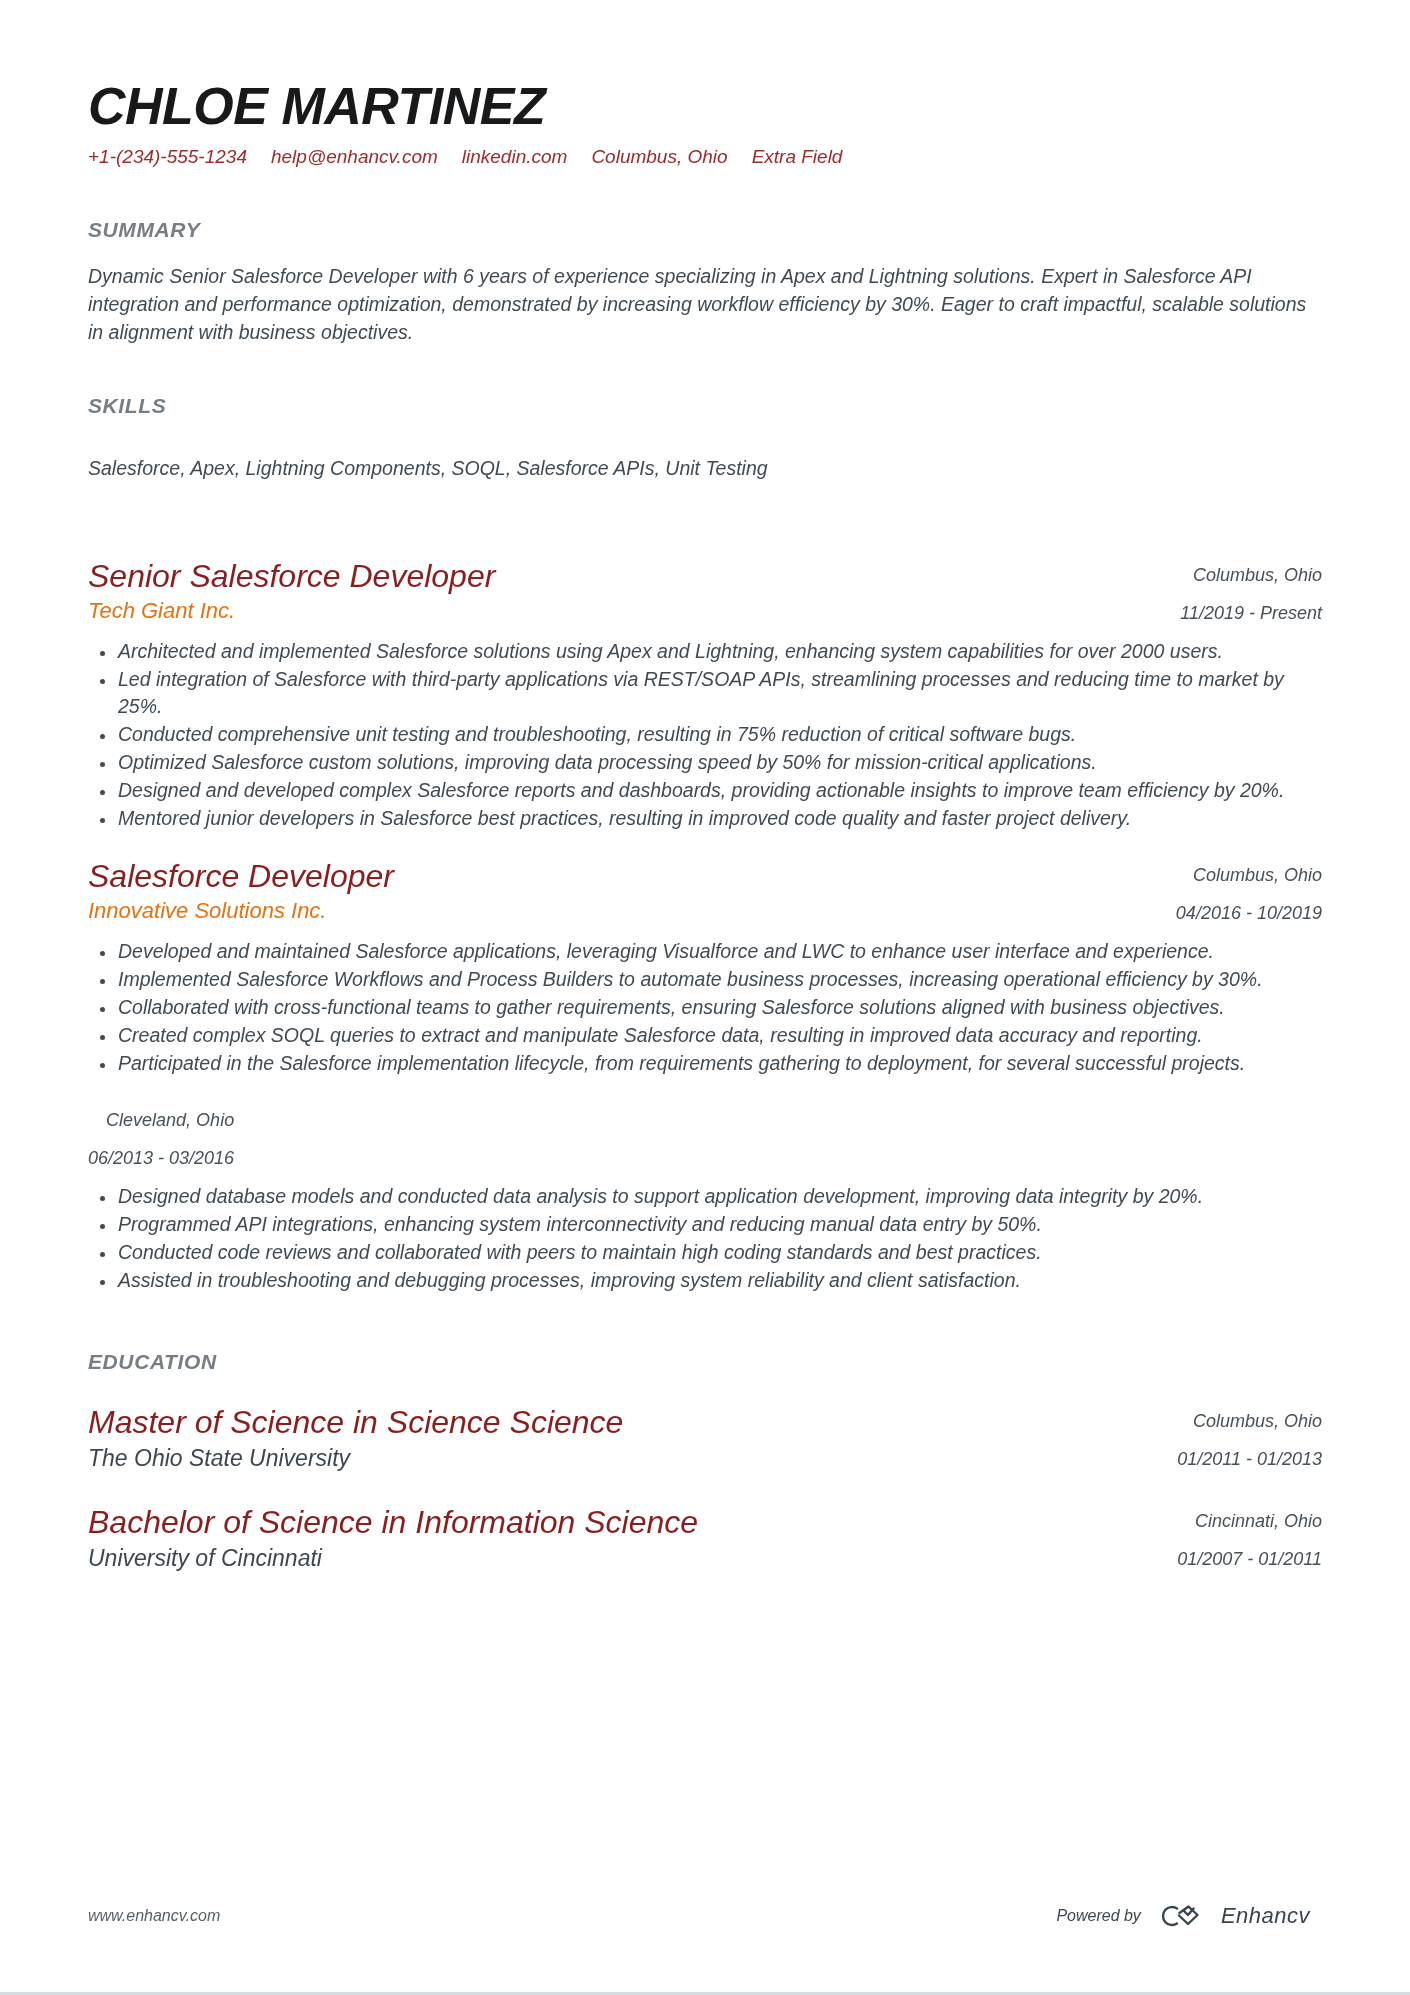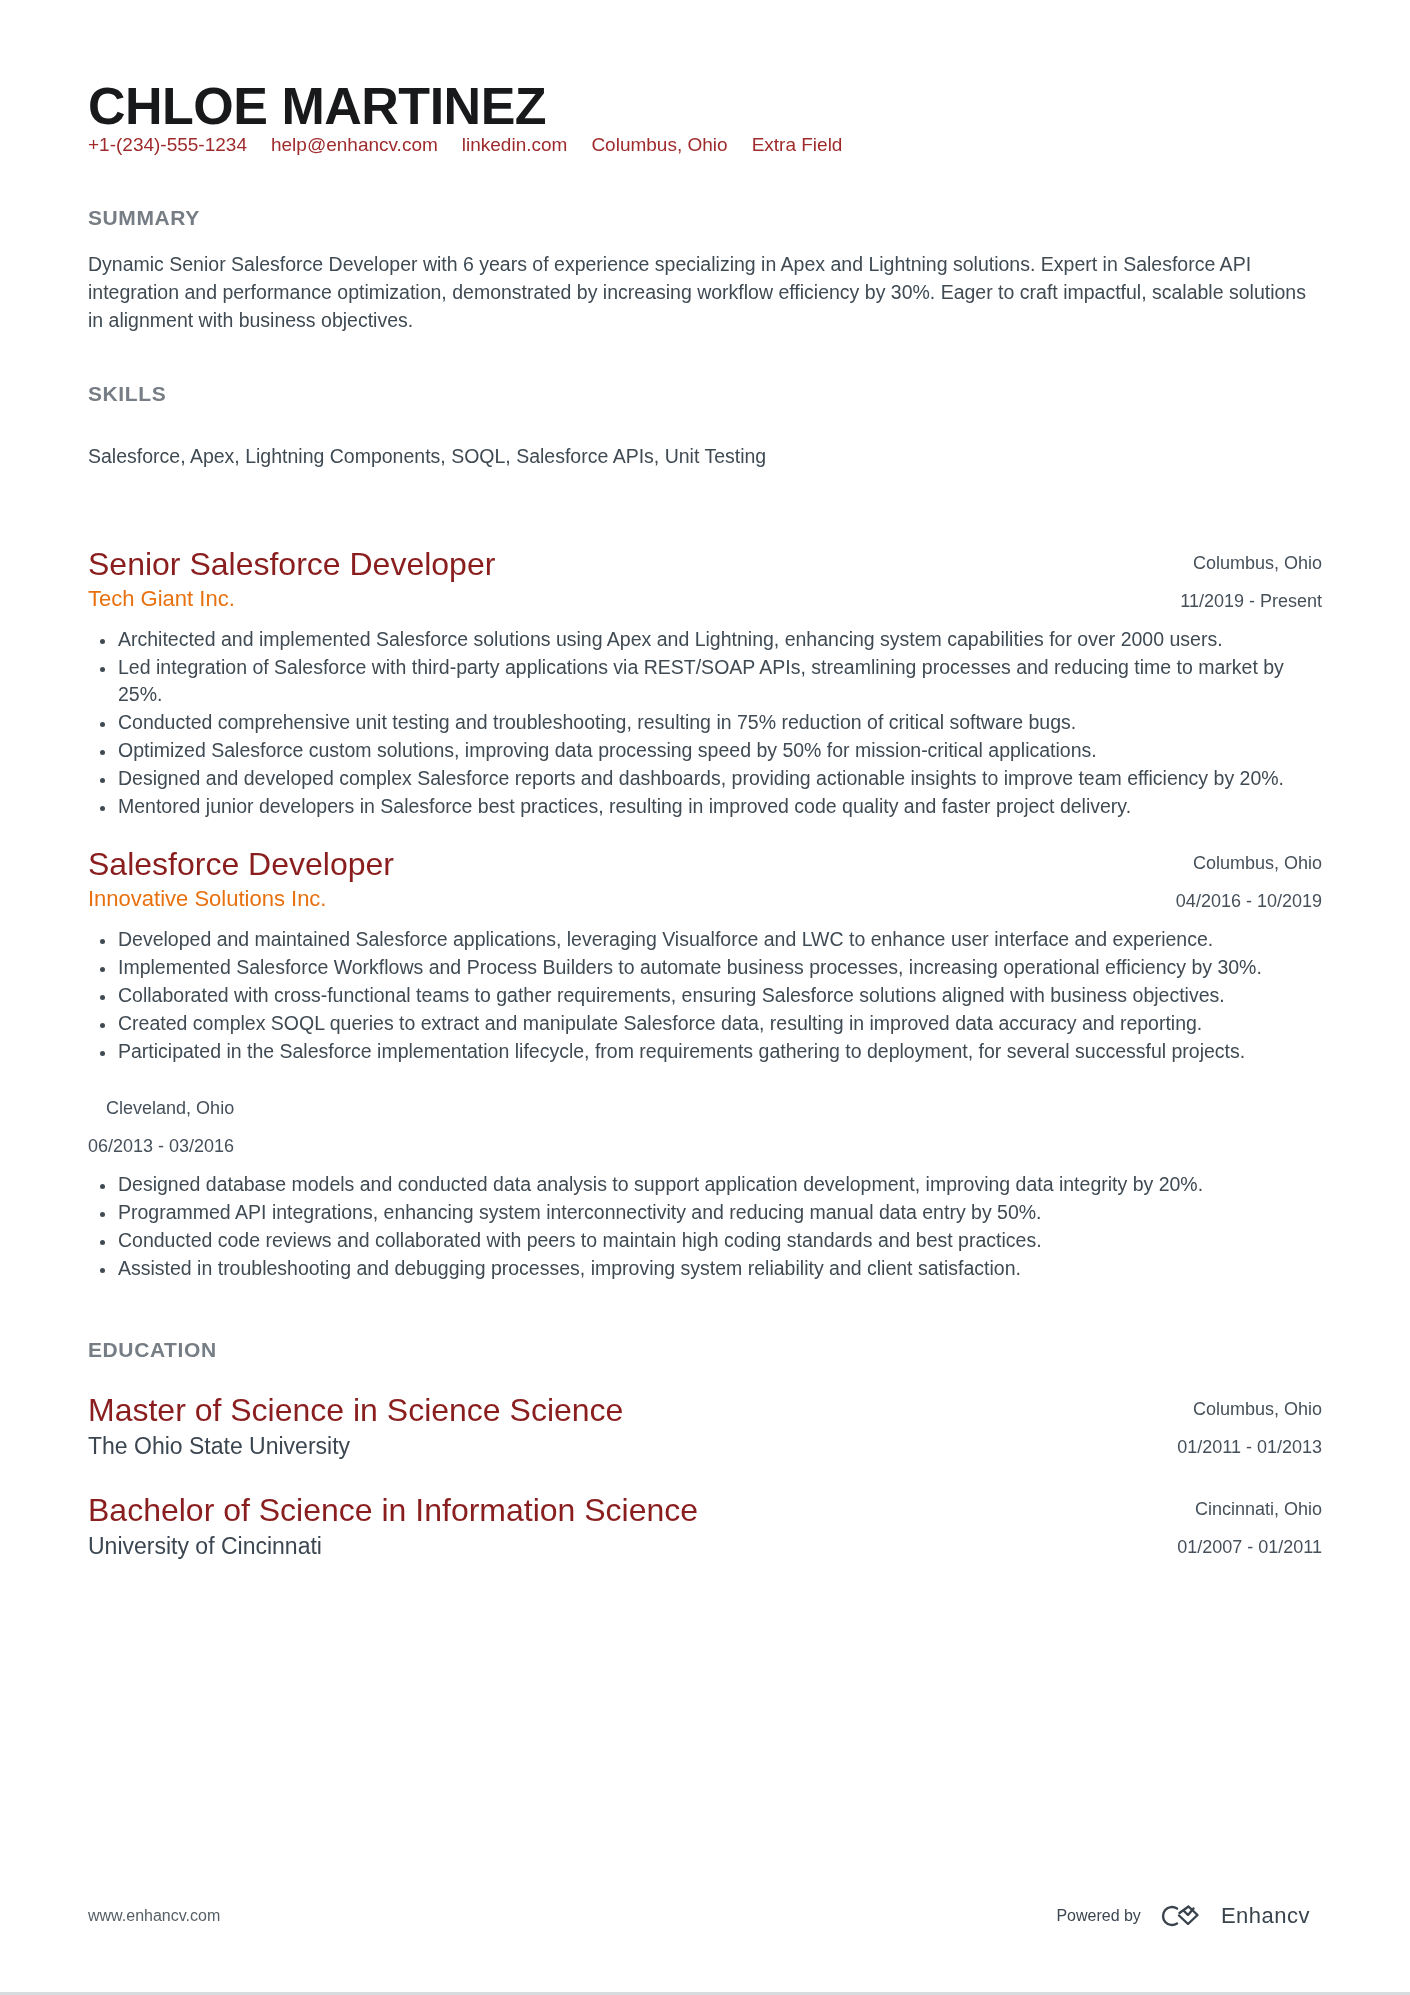--- a/index.html
+++ b/index.html
@@ -5,33 +5,35 @@
   * { margin:0; padding:0; box-sizing:border-box; }
   html,body { background:#ffffff; }
   body { font-family:"Liberation Sans","DejaVu Sans",sans-serif; }
   .page {
     position:relative;
     width:1410px; height:1995px;
     margin:0 auto;
     background:#ffffff;
     border-bottom:3px solid #d9dcde;
     overflow:hidden;
+    font-style:italic;
   }
   .content { padding:78px 88px 0 88px; }
 
   
   .name {
     font-size:52px; font-weight:bold; letter-spacing:-0.5px;
     color:#18191b; line-height:1.08;
   }
   .headline {
     margin-top:8px;
     font-size:28px; color:#4a545e; line-height:1.2;
   }
   .contact-row {
+    margin-top:12px;
     display:flex; flex-wrap:wrap; column-gap:24px; row-gap:4px;
     font-size:19px; color:#9e2a2b;
   }
   .contact-row a { color:#9e2a2b; text-decoration:none; cursor:pointer; }
 
   
   .section { margin-top:0; }
   .section-heading {
     font-size:21px; font-weight:bold; letter-spacing:0.6px;
     color:#767d84; text-transform:uppercase;

